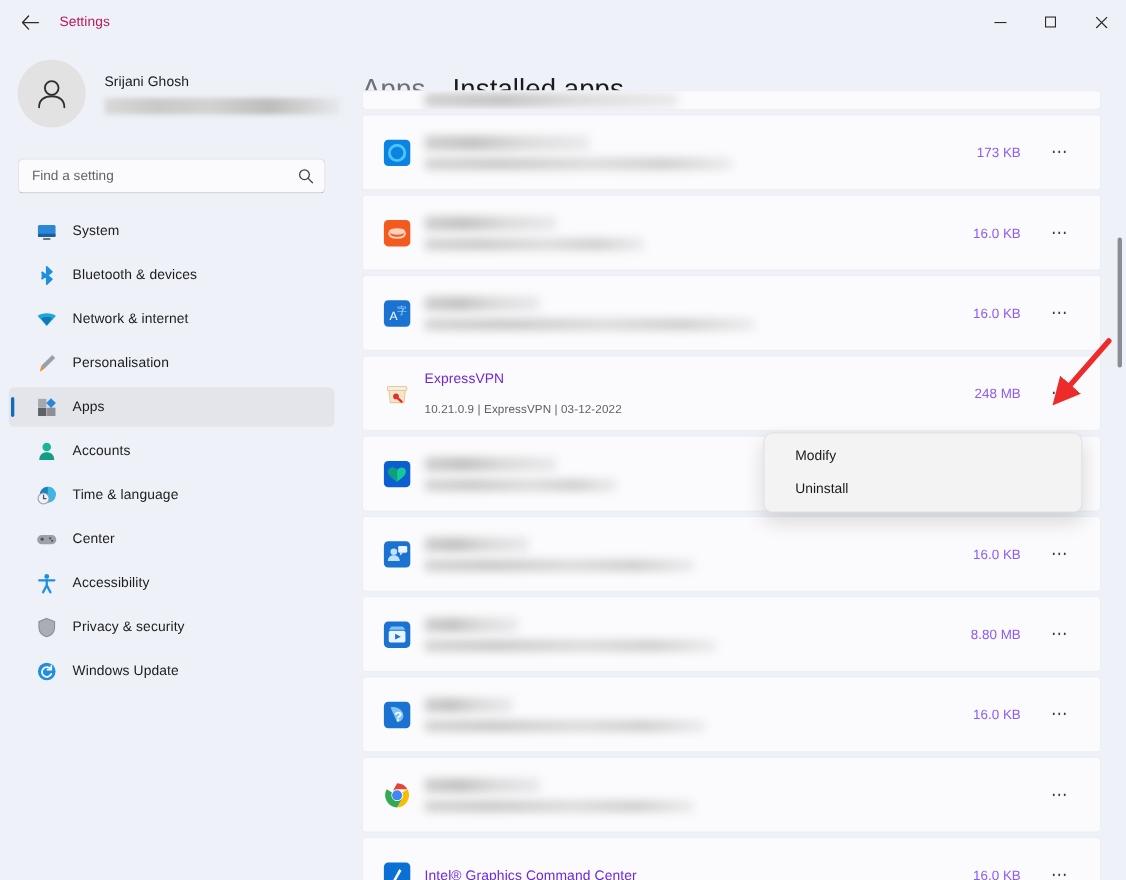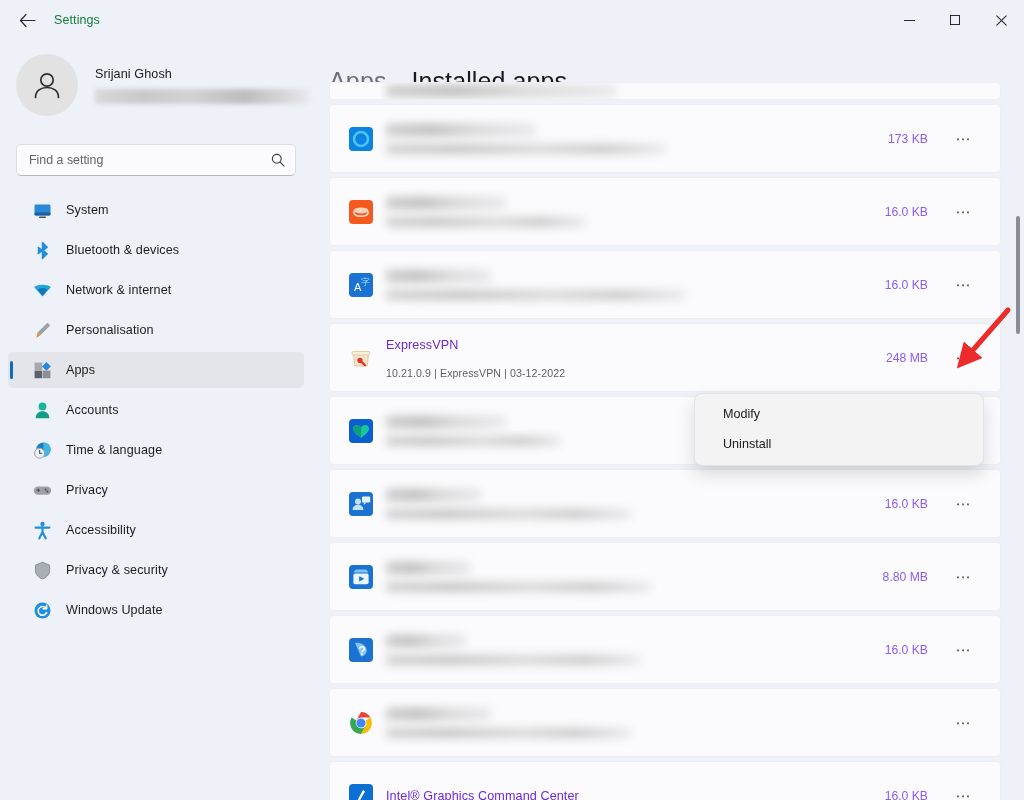--- a/index.html
+++ b/index.html
@@ -25,21 +25,21 @@
   .back-btn {
     width: 34px; height: 30px;
     margin-left: 10px;
     display: flex; align-items: center; justify-content: center;
     border-radius: 5px;
   }
   .back-btn svg { display: block; }
   .app-title {
     margin-left: 10px;
     font-size: 12.5px;
-    color: #15803d;
+    color: #be185d;
     letter-spacing: .1px;
   }
   .win-controls {
     position: absolute; right: 0; top: 0;
     height: 40px; display: flex;
   }
   .win-btn {
     width: 46px; height: 40px;
     display: flex; align-items: center; justify-content: center;
     color: #2a2a2a;
@@ -344,21 +344,21 @@
       <div class="navitem">
         <span class="nav-icon">
           <svg width="19" height="19" viewBox="0 0 19 19">
             <rect x="0.8" y="5.4" width="17.4" height="8.4" rx="4.2" fill="#9ca1a8"></rect>
             <rect x="3.6" y="8.6" width="3.4" height="1.2" rx=".6" fill="#4a4d52"></rect>
             <rect x="4.7" y="7.5" width="1.2" height="3.4" rx=".6" fill="#4a4d52"></rect>
             <circle cx="12.6" cy="8.4" r="1.0" fill="#4a4d52"></circle>
             <circle cx="14.4" cy="10.6" r="1.0" fill="#4a4d52"></circle>
           </svg>
         </span>
-        <span class="nav-label">Privacy</span>
+        <span class="nav-label">Center</span>
       </div>
 
       <div class="navitem">
         <span class="nav-icon">
           <svg width="19" height="19" viewBox="0 0 19 19">
             <circle cx="9.5" cy="3.0" r="2.2" fill="#1f8fe0"></circle>
             <path d="M2.6 6.6 H16.4" stroke="#1f8fe0" stroke-width="2.1" stroke-linecap="round"></path>
             <path d="M9.5 6.0 V11.0 M9.5 11.0 L6.2 17.4 M9.5 11.0 L12.8 17.4" stroke="#1f8fe0" stroke-width="2.1" fill="none" stroke-linecap="round"></path>
           </svg>
         </span>

